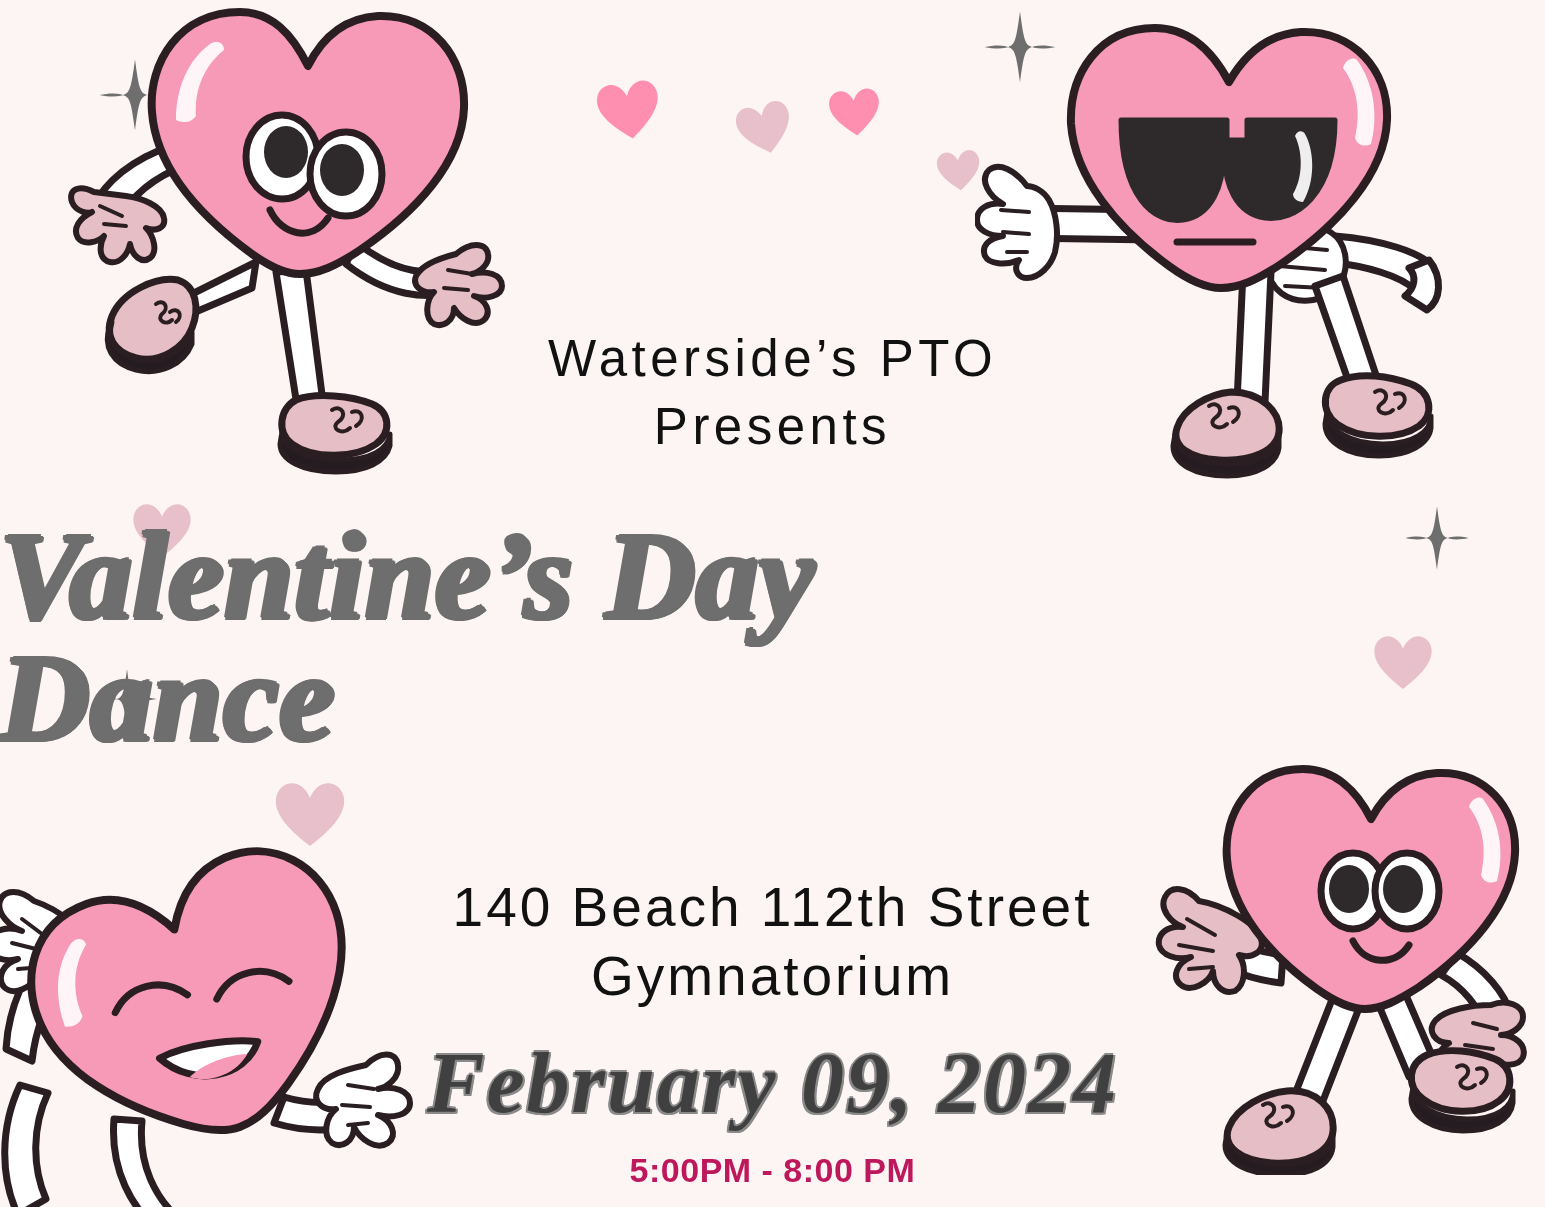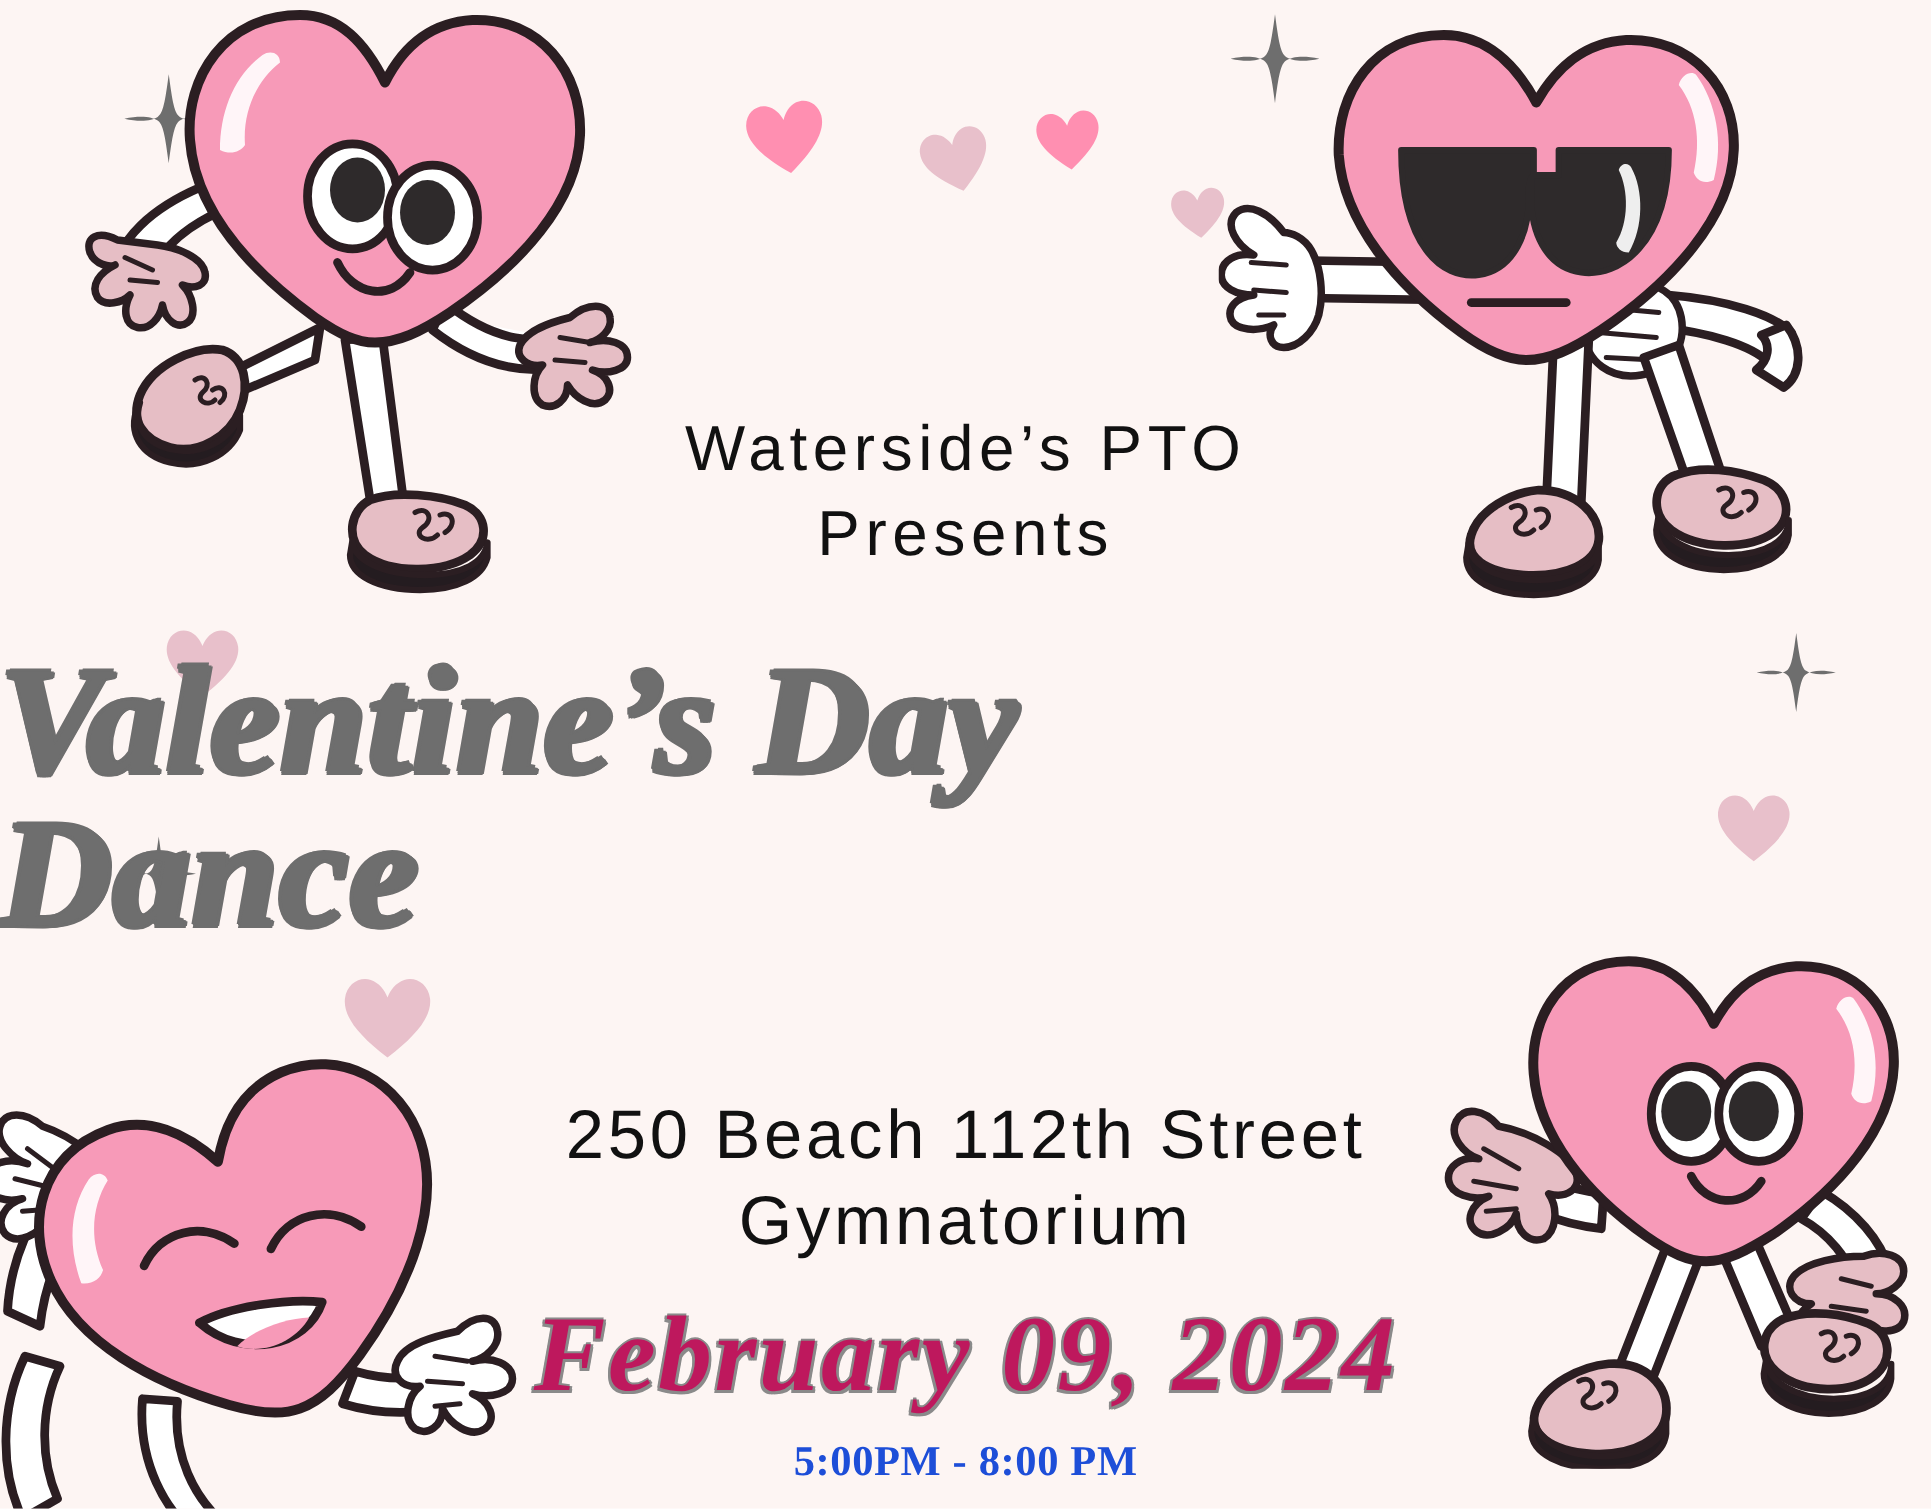--- a/index.html
+++ b/index.html
@@ -89,37 +89,37 @@
     position: absolute;
     left: 0;
     right: 0;
     top: 1033px;
     text-align: center;
     font-family: "Liberation Serif", serif;
     font-size: 86px;
     font-weight: 700;
     font-style: italic;
     letter-spacing: 2px;
-    color: #be185d;
+    color: #404040;
     text-shadow:
        2px 0 0 #8A8A8A, -2px 0 0 #8A8A8A,
        0 2px 0 #8A8A8A, 0 -2px 0 #8A8A8A,
        2px 2px 0 #8A8A8A, -2px 2px 0 #8A8A8A;
   }
   .time {
     position: absolute;
     left: 0;
     right: 0;
     top: 1151px;
     text-align: center;
-    font-family: Liberation Serif, serif;
+    font-family: Liberation Sans, sans-serif;
     font-size: 34px;
     font-weight: 700;
     letter-spacing: 0.5px;
-    color: #1d4ed8;
+    color: #be185d;
   }
 
   
   .character { position: absolute; }
   #char-tl { left: 60px;   top: -8px;   width: 470px;  height: 490px; z-index: 10; }
   #char-tr { left: 975px;  top: 10px;   width: 490px;  height: 480px; z-index: 10; }
   #char-bl { left: -30px;  top: 835px;  width: 470px;  height: 400px; z-index: 10; }
   #char-br { left: 1155px; top: 755px;  width: 400px;  height: 420px; z-index: 10; }
 </style>
 </head>
@@ -408,19 +408,19 @@
     </g>
 
     <path d="M198 186 C 210 210, 240 212, 254 190" fill="none" stroke="#2B1E22" stroke-width="7" stroke-linecap="round"></path>
   </svg>
 
   <div class="text-layer">
     <div class="presents">Waterside’s PTO
 Presents</div>
     <div class="main-title">Valentine’s Day
 Dance</div>
-    <div class="venue">250 Beach 112th Street
+    <div class="venue">140 Beach 112th Street
 Gymnatorium</div>
     <div class="date">February 09, 2024</div>
     <div class="time">5:00PM - 8:00 PM</div>
   </div>
 
 </div>
 
 </body></html>

